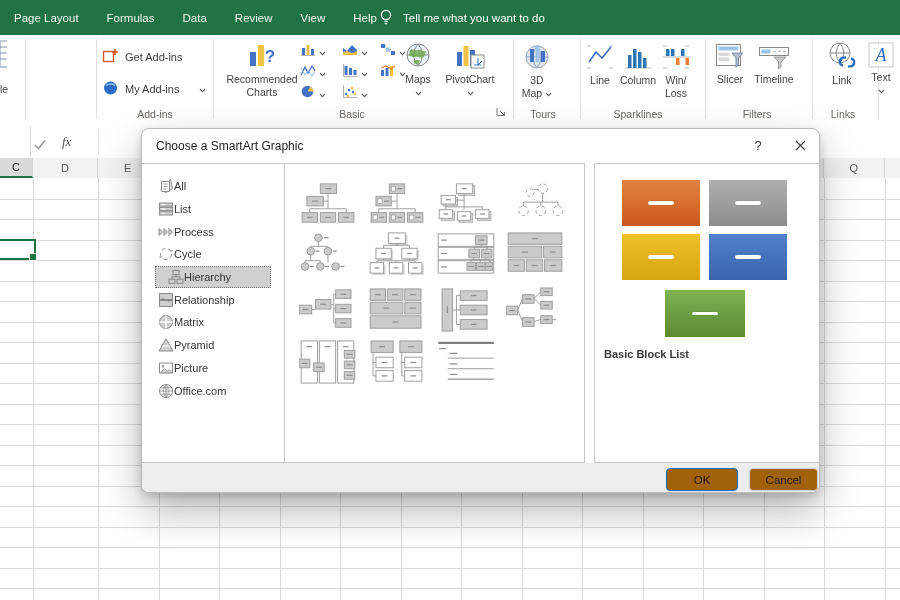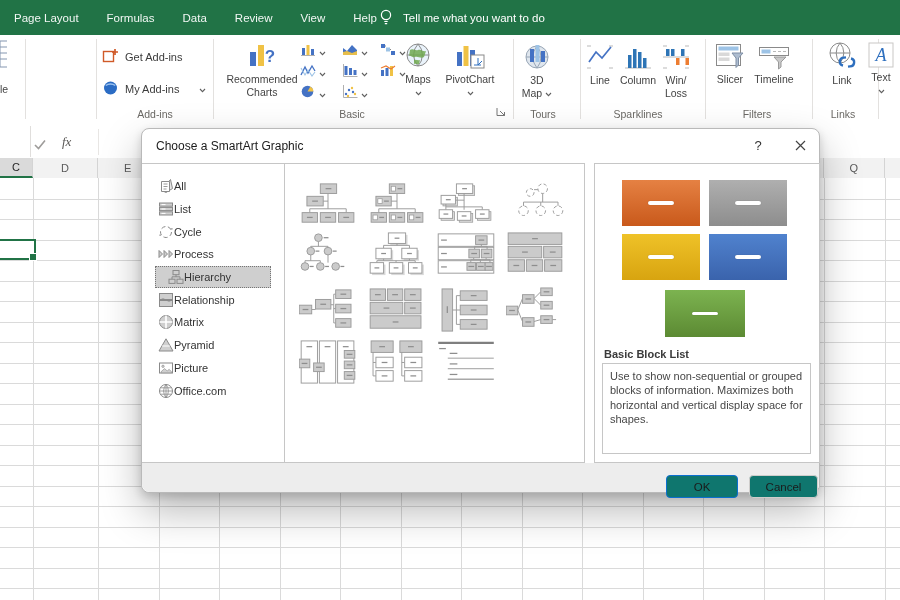--- a/index.html
+++ b/index.html
@@ -71,22 +71,22 @@
   .preview{position:absolute;left:452px;top:34px;width:226px;height:300px;background:#fff;
            border:1px solid #c6c6c6;box-sizing:border-box;}
   .pblock{position:absolute;width:78px;height:46px;}
   .bdash{position:absolute;left:50%;top:50%;width:26px;height:3.5px;margin:-2px 0 0 -13px;background:#fff;
          border-radius:2px;box-shadow:0 0 1px rgba(0,0,0,.3);}
   .pname{position:absolute;left:9px;top:184px;font-size:11px;font-weight:bold;color:#3a3a3a;}
   .pdesc{position:absolute;left:7px;top:199px;width:209px;height:91px;border:1px solid #c6c6c6;
          box-sizing:border-box;padding:5px 7px;font-size:11px;color:#474747;line-height:1.3;}
   .dlg-footer{position:absolute;left:0;top:334px;width:677px;height:29px;background:#ededed;
               border-radius:0 0 8px 8px;}
-  .btn{position:absolute;top:12px;height:23px;font-family:"Liberation Sans",sans-serif;font-size:11.5px;
-       color:#1b1b1b;background:#0f766e;border:1px solid #cfcdcb;border-radius:4px;}
+  .btn{position:absolute;top:5px;height:23px;font-family:"Liberation Sans",sans-serif;font-size:11.5px;
+       color:#1b1b1b;background:#a16207;border:1px solid #cfcdcb;border-radius:4px;}
   .btn.ok{left:524px;width:72px;border:1px solid #0b6fd0;}
   .btn.cancel{left:607px;width:69px;}
 </style>
 </head>
 <body>
 
 <div class="screen">
 
   <div class="tabbar" id="tabbar">
       <span class="tab">Page Layout</span>
@@ -471,34 +471,34 @@
                   <rect x="1.5" y="10.8" width="13" height="3.2"></rect>
                 </g>
                 <path d="M3.5 3.6h4M3.5 8h4M3.5 12.4h4" stroke="#fff"></path>
               </svg>
             </span>
             <span>List</span>
           </div>
           <div class="cat-item">
             <span class="cicon">
               <svg width="16" height="16" viewBox="0 0 16 16">
+                <path d="M1 4.5L4.5 8 1 11.5zM6 4.5L9.5 8 6 11.5zM11 4.5L14.5 8 11 11.5z" fill="#cfcfcf" stroke="#8a8a8a"></path>
+              </svg>
+            </span>
+            <span>Process</span>
+          </div>
+          <div class="cat-item">
+            <span class="cicon">
+              <svg width="16" height="16" viewBox="0 0 16 16">
                 <circle cx="8" cy="8" r="5.5" fill="none" stroke="#8a8a8a" stroke-dasharray="4.2 2.6"></circle>
                 <path d="M12.8 4.5l1.8-.4-.5 2z" fill="#8a8a8a"></path>
                 <path d="M3.2 11.5l-1.8.4.5-2z" fill="#8a8a8a"></path>
               </svg>
             </span>
             <span>Cycle</span>
-          </div>
-          <div class="cat-item">
-            <span class="cicon">
-              <svg width="16" height="16" viewBox="0 0 16 16">
-                <path d="M1 4.5L4.5 8 1 11.5zM6 4.5L9.5 8 6 11.5zM11 4.5L14.5 8 11 11.5z" fill="#cfcfcf" stroke="#8a8a8a"></path>
-              </svg>
-            </span>
-            <span>Process</span>
           </div>
           <div class="cat-item sel">
             <span class="cicon">
               <svg width="16" height="16" viewBox="0 0 16 16">
                 <g fill="#cfcfcf" stroke="#8a8a8a">
                   <rect x="5" y="1.5" width="6" height="4.2"></rect>
                   <rect x="1" y="10.2" width="6" height="4.2"></rect>
                   <rect x="9" y="10.2" width="6" height="4.2"></rect>
                 </g>
                 <path d="M8 5.7v2.1M4 10.2V7.8h8v2.4" fill="none" stroke="#8a8a8a"></path>
@@ -828,21 +828,20 @@
             <div class="bdash"></div>
           </div>
           <div class="pblock" style="left: 114px; top: 70px; background: linear-gradient(rgb(80, 130, 206), rgb(58, 99, 172));">
             <div class="bdash"></div>
           </div>
           <div class="pblock" style="left: 70px; top: 126px; width: 80px; height: 47px; background: linear-gradient(rgb(124, 179, 80), rgb(92, 138, 51));">
             <div class="bdash"></div>
           </div>
         </div>
       <div class="pname">Basic Block List</div>
-      <div class="pdesc">Use to show non-sequential or grouped blocks of information. Maximizes both horizontal and vertical display space for shapes.</div>
     </div>
     <div class="dlg-footer">
       <button class="btn ok">OK</button>
       <button class="btn cancel">Cancel</button>
     </div>
   </div>
 
 </div>
 
 </body></html>

